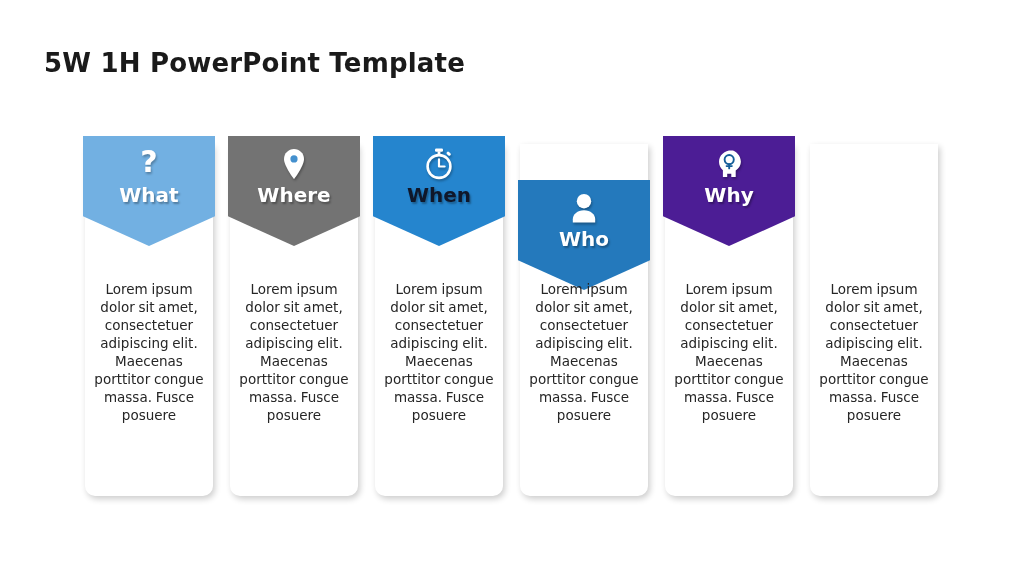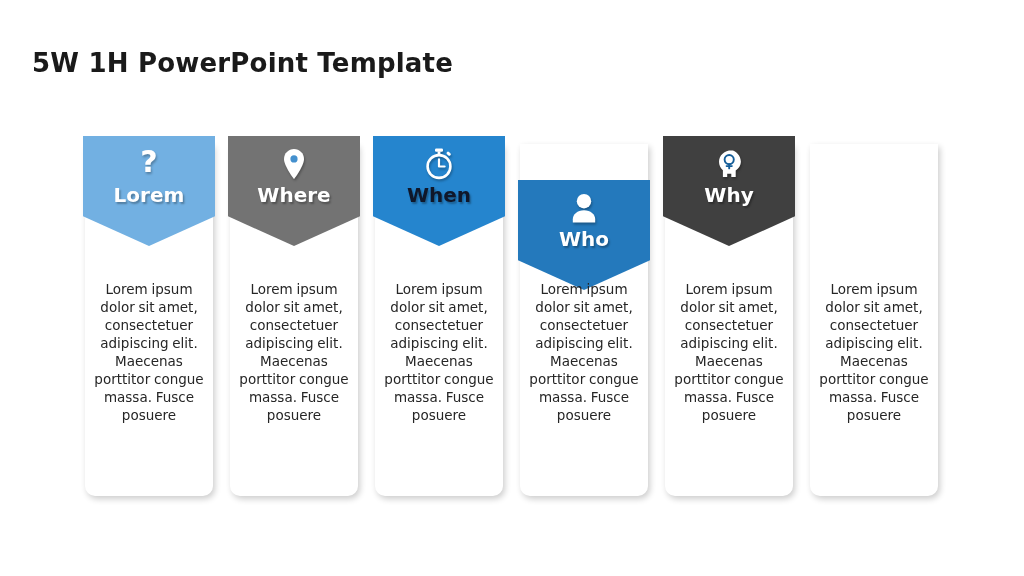--- a/index.html
+++ b/index.html
@@ -17,21 +17,21 @@
 
   #slide {
     position: absolute;
     inset: 0;
     background: #ffffff;
   }
 
   
   #page-title {
     position: absolute;
-    left: 32px;
+    left: 44px;
     top: 48px;
     font-size: 26px;
     font-weight: bold;
     color: #1a1a1a;
     letter-spacing: 0.2px;
     white-space: nowrap;
   }
 
   
   #columns {
@@ -124,21 +124,21 @@
   <div id="columns">
 
     <div class="column">
       <div class="card"></div>
       <div class="chevron" style="background: rgb(114, 176, 226);">
         <span class="chev-icon">
           <svg width="30" height="32" viewBox="0 0 30 32" aria-hidden="true">
             <text x="15" y="24" text-anchor="middle" font-family="DejaVu Sans, Liberation Sans, sans-serif" font-size="30" font-weight="bold" fill="#ffffff">?</text>
           </svg>
         </span>
-        <span class="chev-label" style="color: rgb(255, 255, 255);">Lorem</span>
+        <span class="chev-label" style="color: rgb(255, 255, 255);">What</span>
       </div>
       <div class="body-text" style="color: rgb(38, 38, 38);">Lorem ipsum dolor sit amet, consectetuer adipiscing elit. Maecenas porttitor congue massa. Fusce posuere</div>
     </div>
 
     <div class="column">
       <div class="card"></div>
       <div class="chevron" style="background: #737373;">
         <span class="chev-icon">
           <svg width="22" height="30" viewBox="0 0 22 30" aria-hidden="true">
             <path d="M11 0C5.5 0 1 4.4 1 9.9c0 7.2 10 20.1 10 20.1s10-12.9 10-20.1C21 4.4 16.5 0 11 0z" fill="#ffffff"></path>
@@ -176,21 +176,21 @@
             <path d="M13 17.2c-6.6 0-11.2 4-11.2 9.1v3.1h22.4v-3.1c0-5.1-4.6-9.1-11.2-9.1z" fill="#ffffff"></path>
           </svg>
         </span>
         <span class="chev-label" style="color: rgb(255, 255, 255);">Who</span>
       </div>
       <div class="body-text" style="color: rgb(38, 38, 38);">Lorem ipsum dolor sit amet, consectetuer adipiscing elit. Maecenas porttitor congue massa. Fusce posuere</div>
     </div>
 
     <div class="column">
       <div class="card"></div>
-      <div class="chevron" style="background: #404040;">
+      <div class="chevron" style="background: #4c1d95;">
         <span class="chev-icon">
           <svg width="32" height="32" viewBox="0 0 32 32" aria-hidden="true">
             <path d="M18.5 2.2C11.6 2.2 6 7.4 6 13.8c0 3.3 1.5 6.3 3.9 8.4V29h4.3v-3.3h4.1V29h4.4v-6.6c3.1-1.9 5.2-5.1 5.2-8.6 0-6.4-5.6-11.6-9.4-11.6z" fill="#ffffff"></path>
             <circle cx="16.2" cy="11.6" r="4.6" fill="none" stroke="#155E99" stroke-width="1.9"></circle>
             <path d="M16.2 16.2v4.2" stroke="#155E99" stroke-width="1.9" stroke-linecap="round"></path>
             <path d="M13.4 18.1h5.6" stroke="#155E99" stroke-width="1.6" stroke-linecap="round"></path>
           </svg>
         </span>
         <span class="chev-label" style="color: rgb(255, 255, 255);">Why</span>
       </div>

